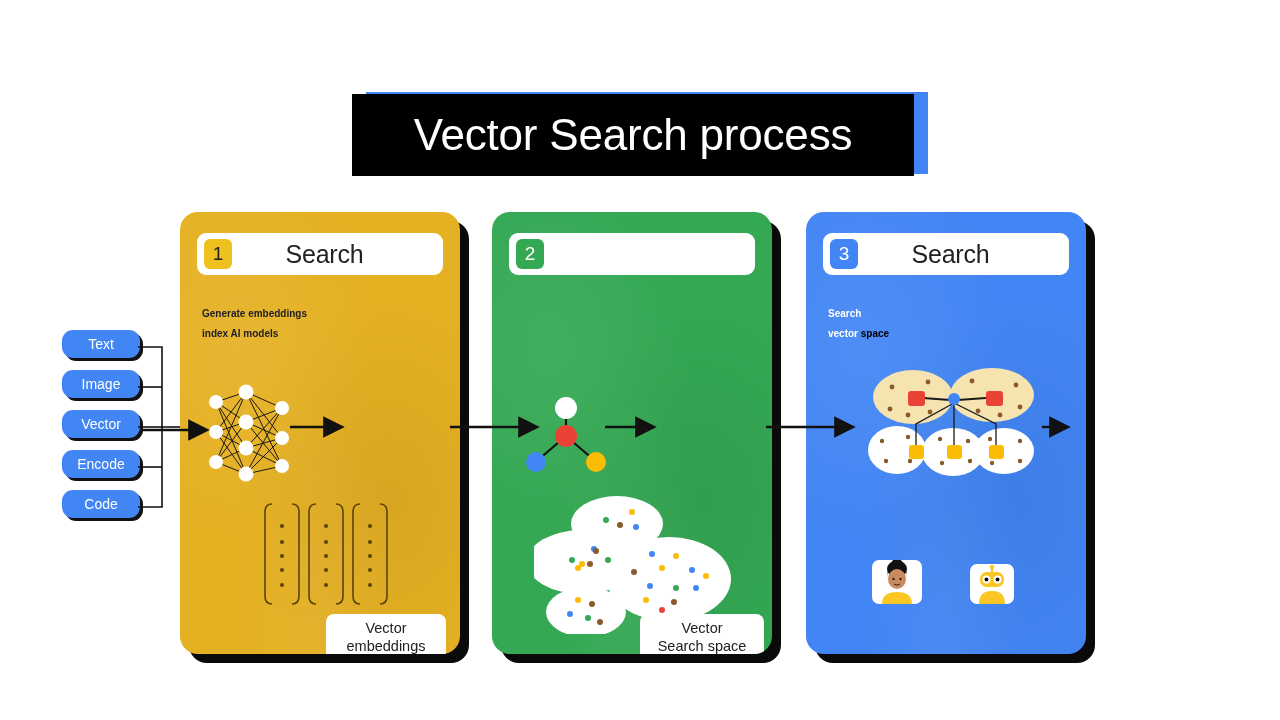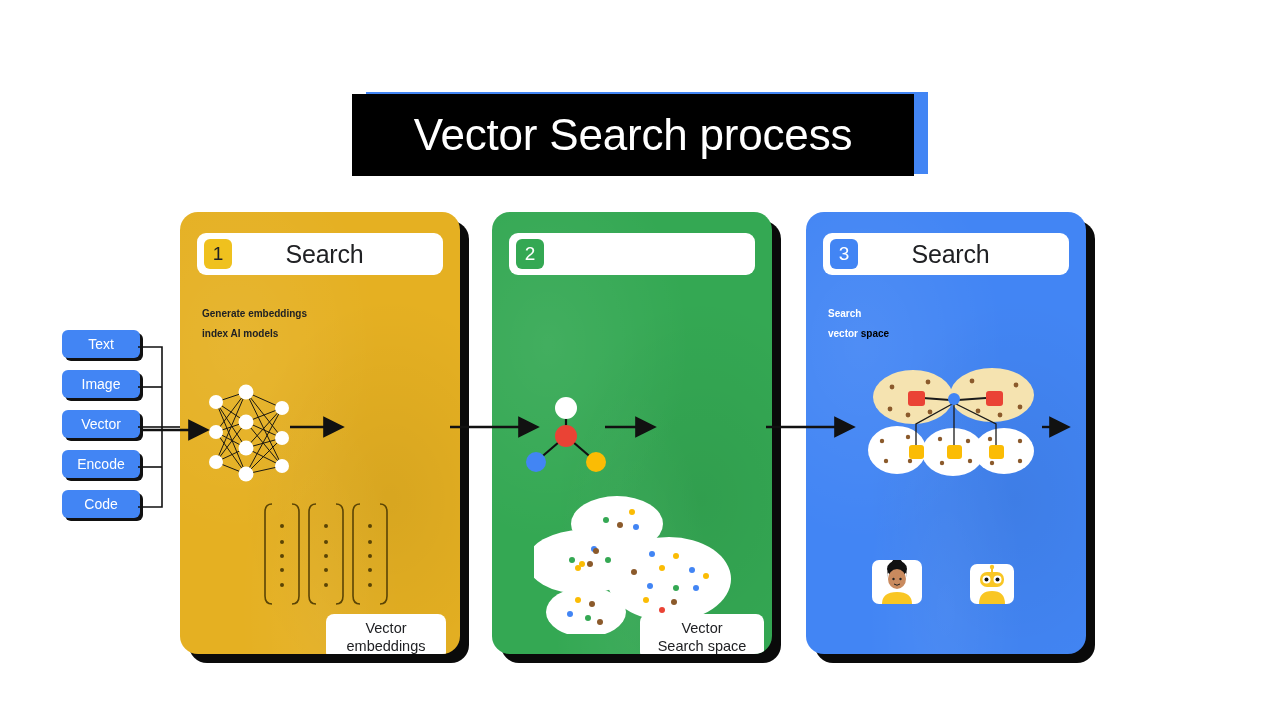--- a/index.html
+++ b/index.html
@@ -61,21 +61,21 @@
     position: relative;
     height: 40px;
   }
   .chip {
     position: absolute;
     left: 0;
     top: 0;
     width: 78px;
     height: 28px;
     background: #4285f4;
-    border-radius: 6px;
+    border-radius: 11px;
     box-shadow: 3px 3px 0 #111111;
     color: #ffffff;
     font-size: 14px;
     display: flex;
     align-items: center;
     justify-content: center;
   }
 
   
   #connector {

